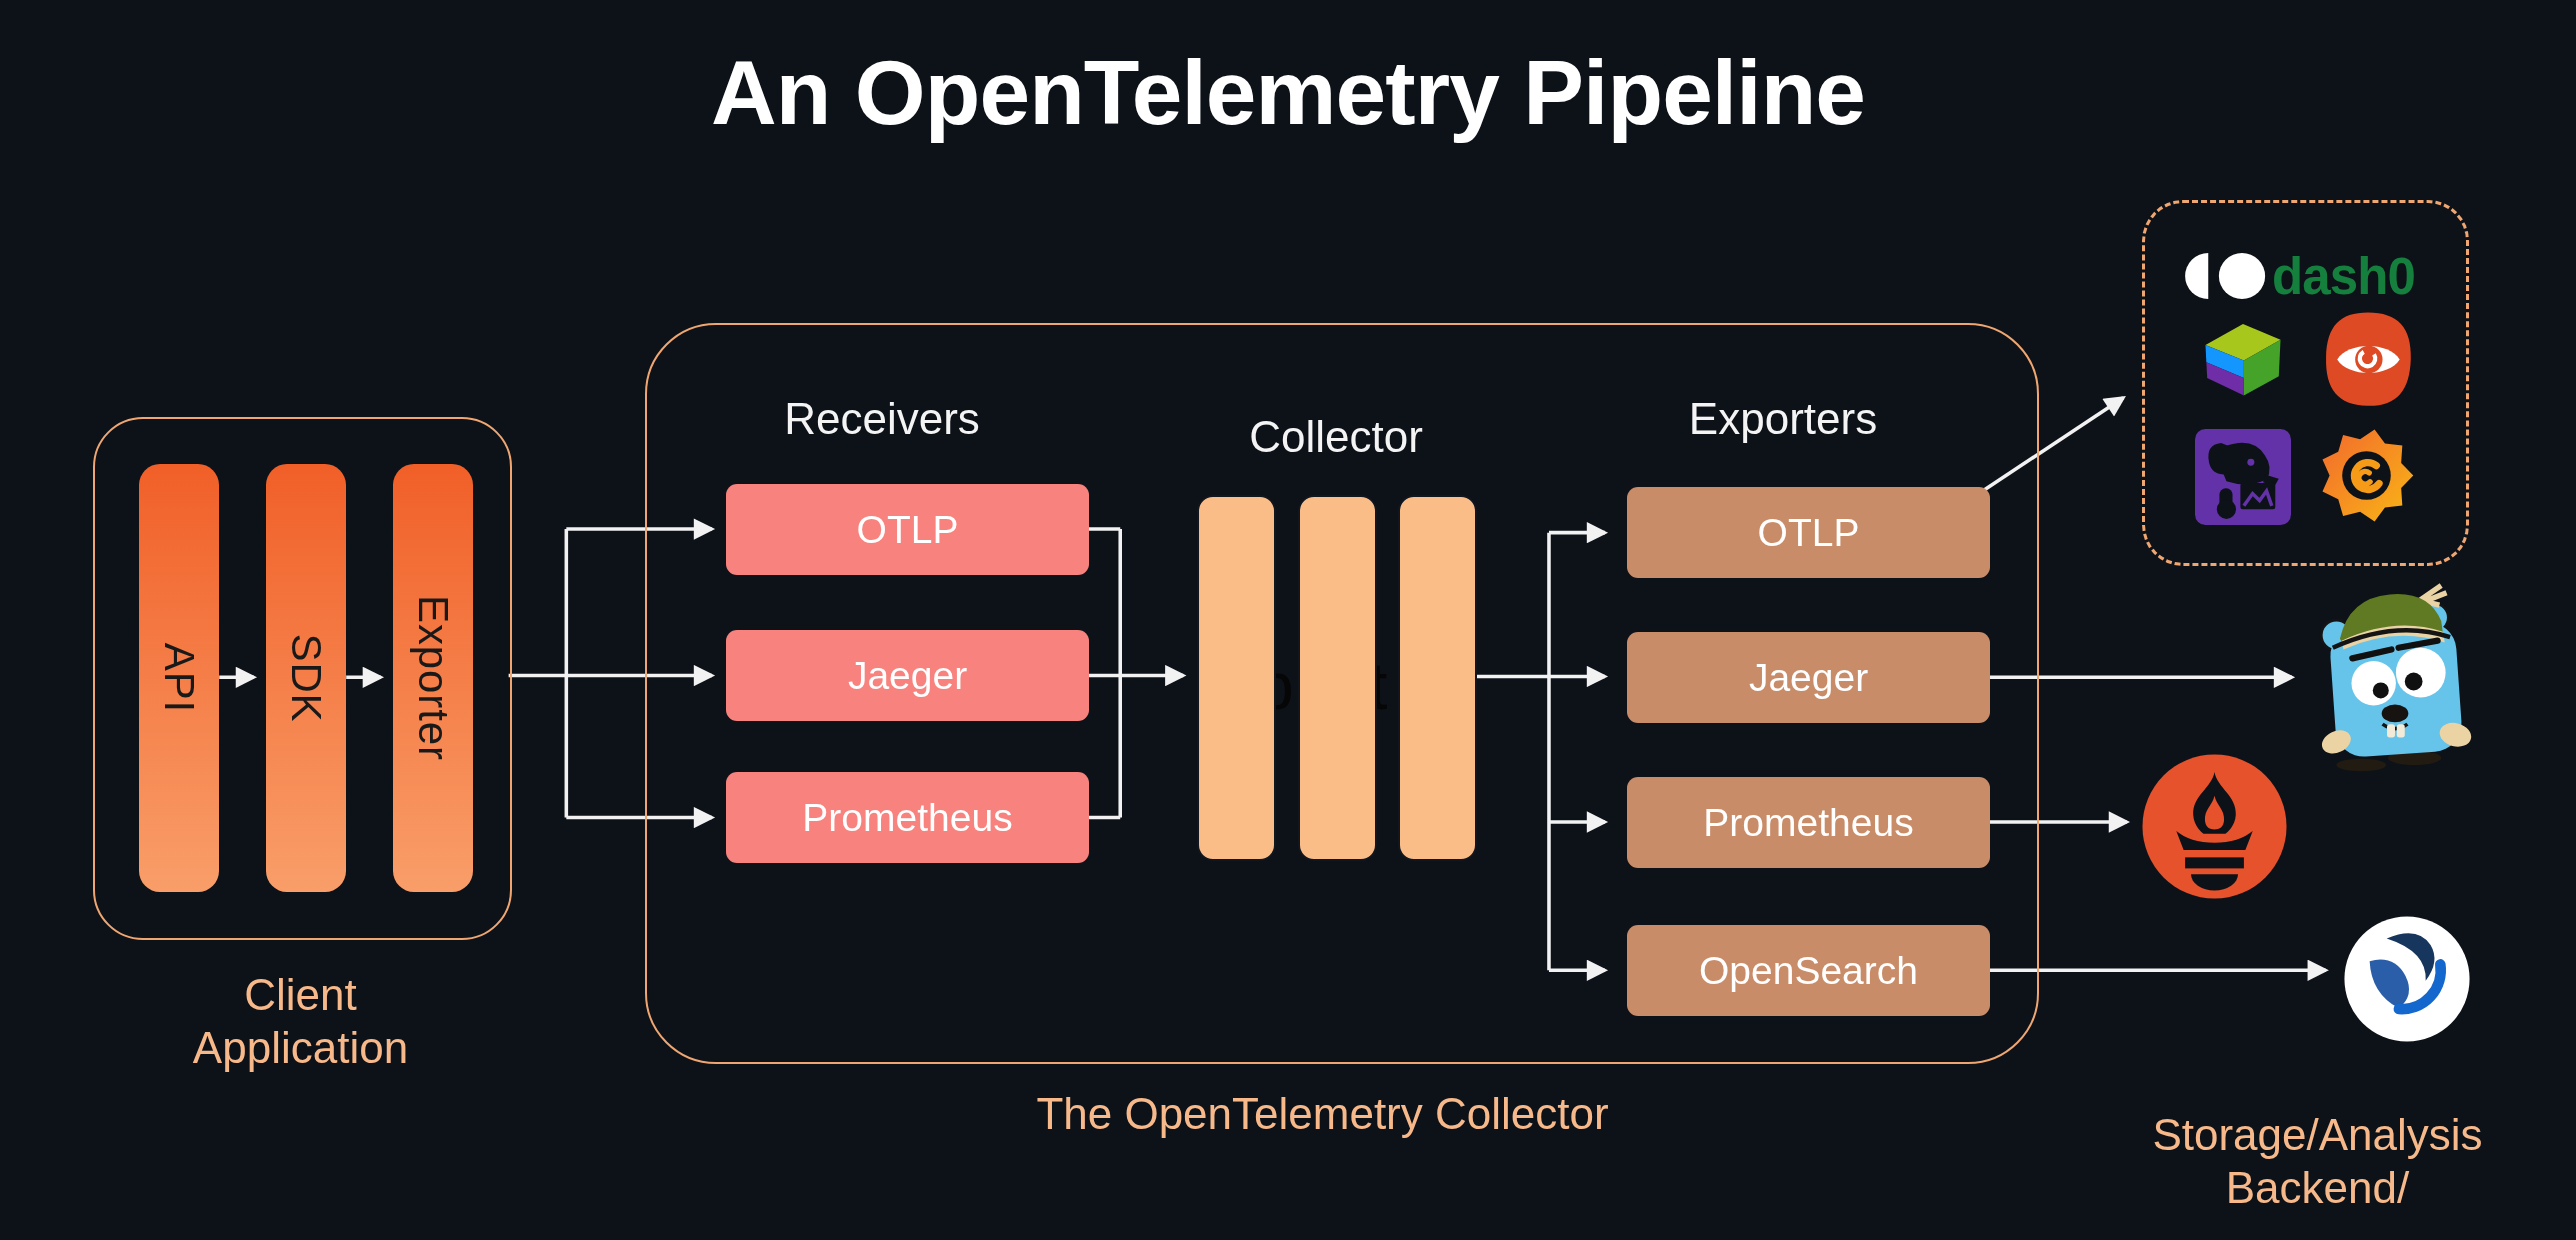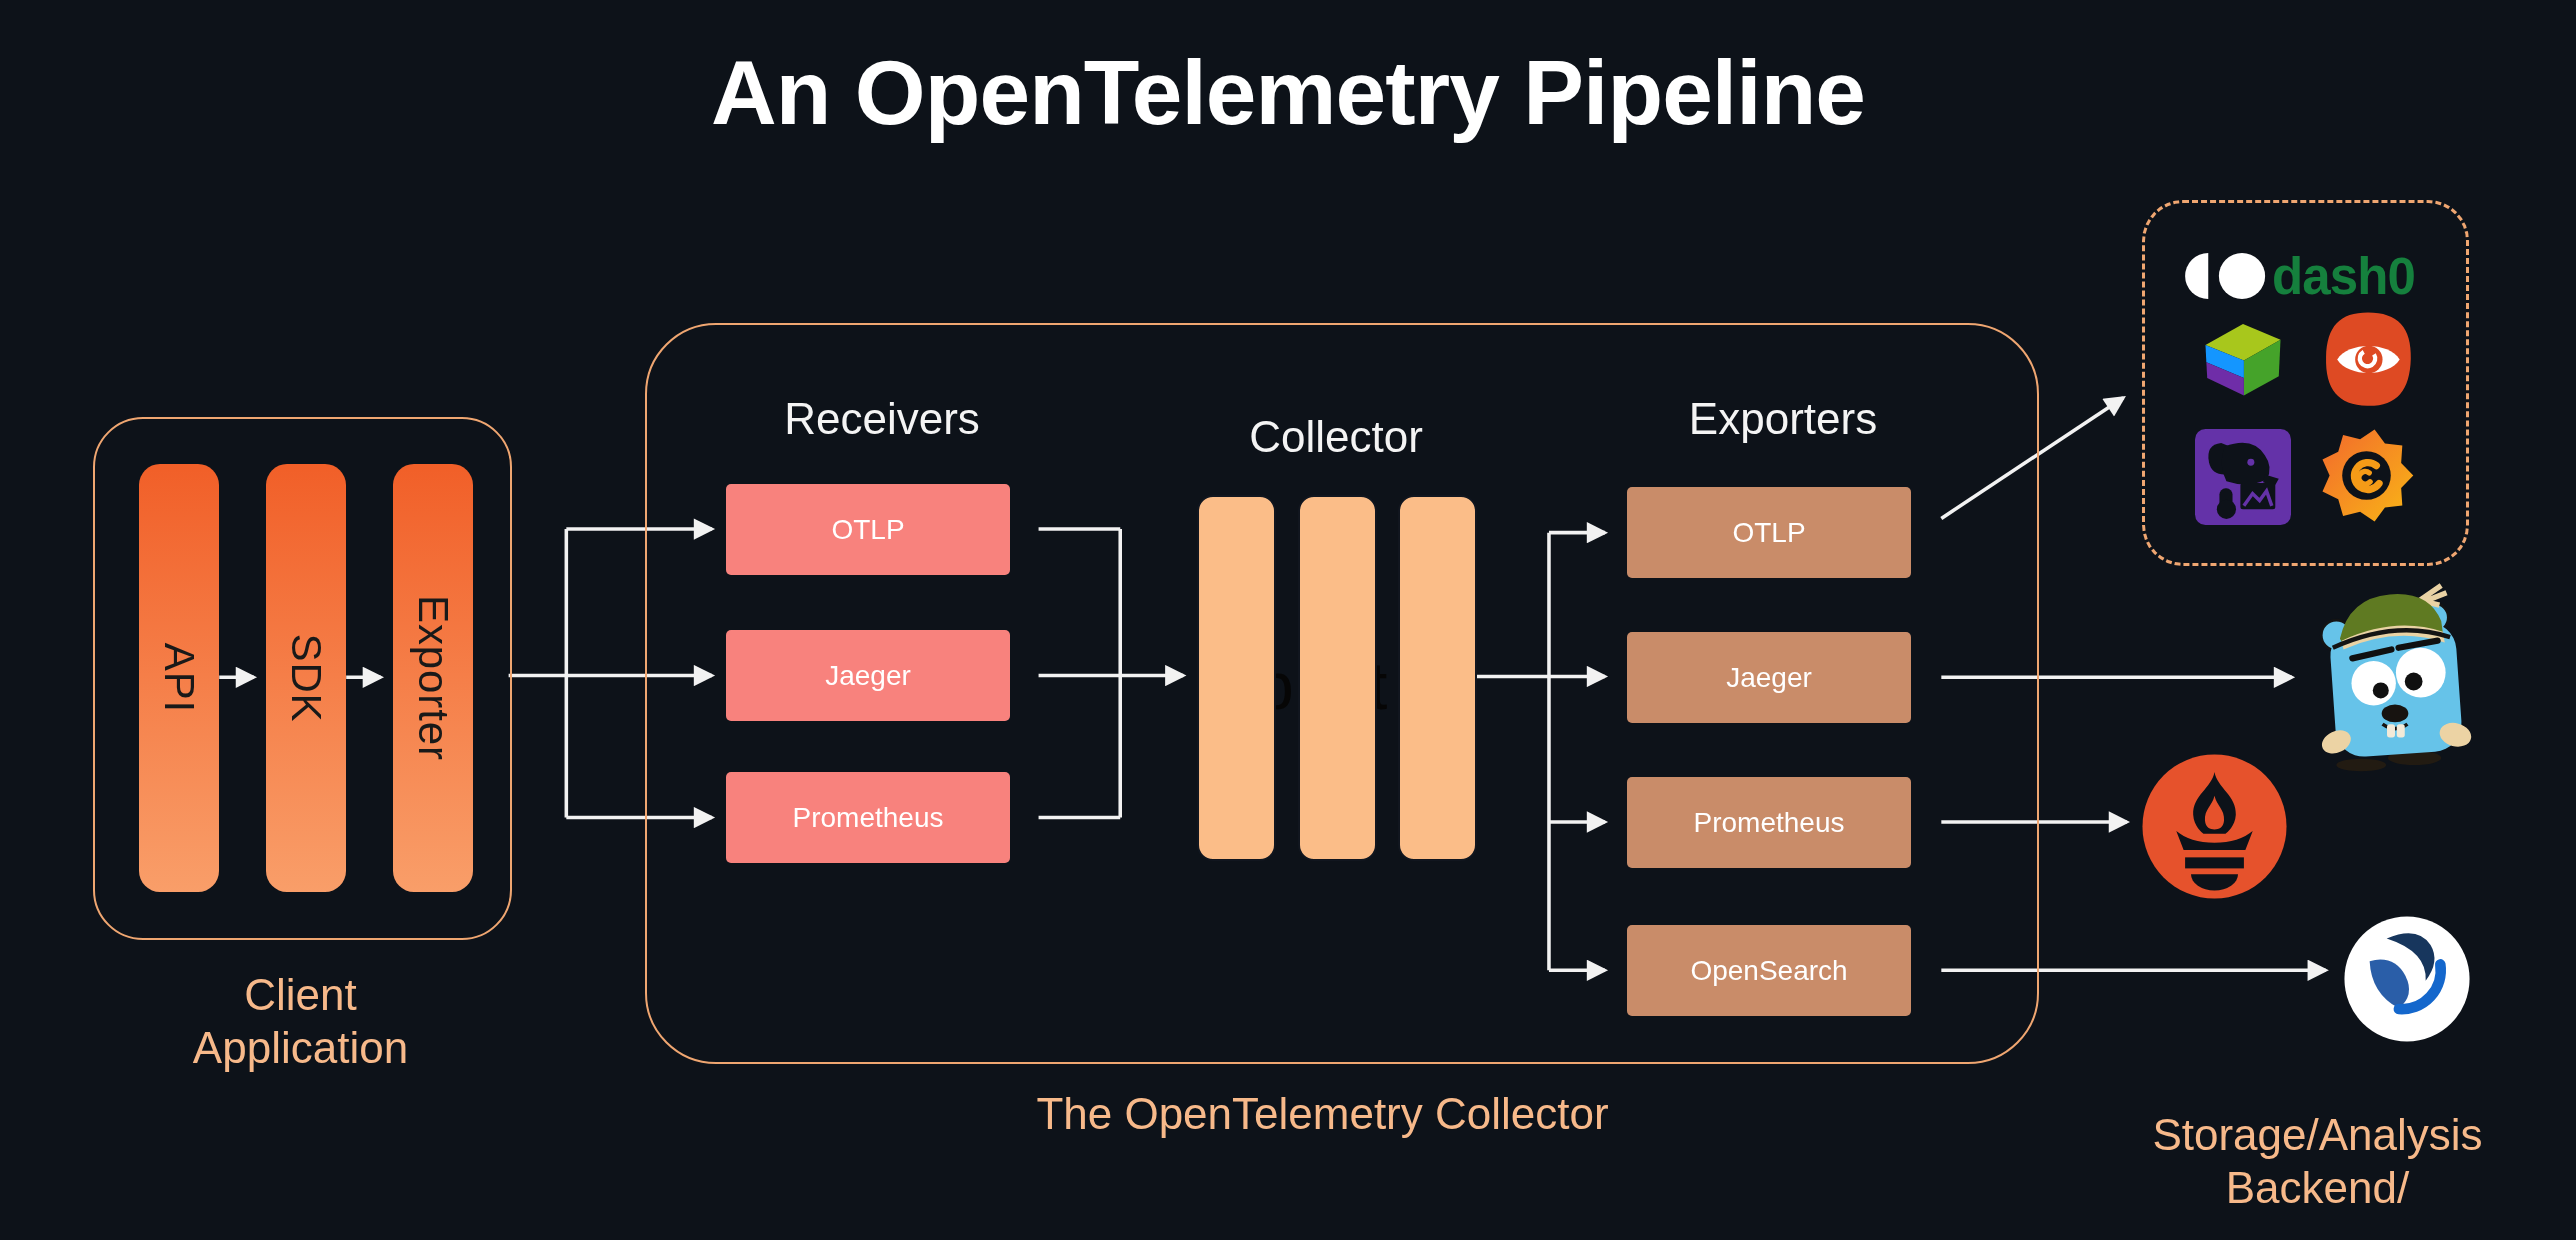--- a/index.html
+++ b/index.html
@@ -17,22 +17,22 @@
     border:2.7px solid var(--accent);border-radius:50px;z-index:2;}
   .app-bar{position:absolute;top:448px;width:80px;height:428px;border-radius:21px;
     background:linear-gradient(180deg,var(--bar-top) 0%,var(--bar-bottom) 100%);
     display:flex;align-items:center;justify-content:center;z-index:3;}
   .app-bar span{transform:rotate(90deg);white-space:nowrap;color:var(--dark-text);
     font-size:42px;letter-spacing:0.9px;}
   
   .collector-box{position:absolute;left:645px;top:307px;width:1390px;height:737px;
     border:2.7px solid var(--accent);border-radius:71px;z-index:1;}
   .col-heading{position:absolute;color:#f4f4f4;font-size:44px;text-align:center;z-index:2;}
-  .pill{position:absolute;width:284px;height:91px;border-radius:5px;display:flex;
-    align-items:center;justify-content:center;font-size:28px;color:var(--box-text);z-index:2;}
+  .pill{position:absolute;width:363px;height:91px;border-radius:11px;display:flex;
+    align-items:center;justify-content:center;font-size:39px;color:var(--box-text);z-index:2;}
   .pill.recv{background:var(--receiver);}
   .pill.expo{background:var(--exporter);}
   .vbar{position:absolute;top:479px;width:75px;height:362px;background:var(--processor);
     border:2.7px solid #11161f;border-radius:16px;z-index:2;}
   .hidden-letter{position:absolute;top:632px;font-size:66px;color:#060606;z-index:1;}
   
   .cap{position:absolute;color:var(--label);font-size:44px;text-align:center;line-height:53px;z-index:2;}
   
   .dashed-box{position:absolute;left:2142px;top:184px;width:321px;height:360px;
     border:3.6px dashed var(--accent);border-radius:41px;z-index:2;}

